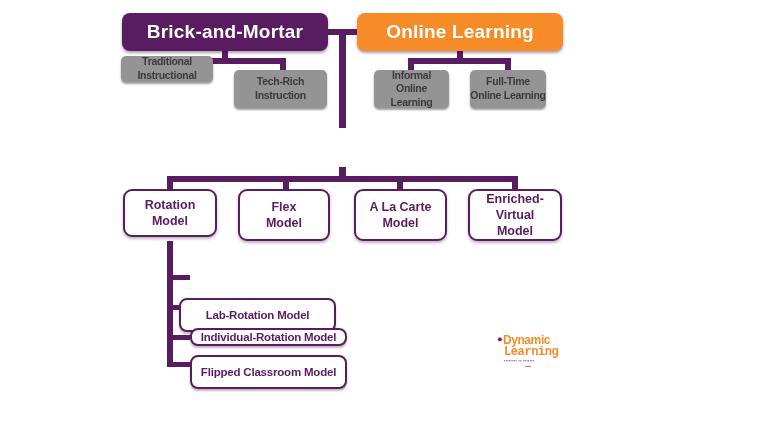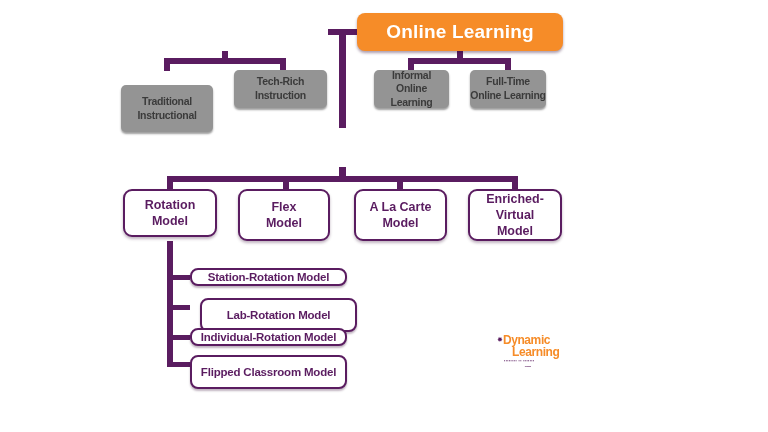--- a/index.html
+++ b/index.html
@@ -25,21 +25,21 @@
          color:var(--purple,#5a1c60);font-weight:700;font-size:12.5px;line-height:1.3;
          border-radius:9px;box-shadow:0 2px 3px rgba(50,10,50,.30);}
   .sub{background:#fff;border:2px solid var(--purple,#5a1c60);
        color:var(--purple,#5a1c60);font-weight:700;font-size:11.5px;letter-spacing:-.2px;
        border-radius:8px;box-shadow:0 2px 2px rgba(50,10,50,.30);}
   .logo{position:absolute;left:497px;top:334px;width:80px;line-height:1;}
   .logo-row{display:flex;align-items:flex-start;}
   .logo-icon{color:var(--purple,#5a1c60);font-size:7px;line-height:1;margin-top:2px;}
   .logo-word,.logo-line2{color:var(--orange,#f68c28);font-weight:700;font-size:12px;
         letter-spacing:-.4px;}
-  .logo-line2{margin-left:15px;margin-top:0;}
+  .logo-line2{margin-left:7px;margin-top:0;font-family:Liberation Mono, monospace;}
   .logo-tagline{color:var(--purple,#5a1c60);font-size:3.5px;margin-left:7px;margin-top:2px;
         letter-spacing:.4px;white-space:nowrap;}
   .logo-tagline2{color:var(--purple,#5a1c60);font-size:3px;margin-left:7px;margin-top:1px;
         width:48px;text-align:center;}
 </style>
 </head>
 <body>
 
 <div class="stage">
 
@@ -62,25 +62,28 @@
   <div class="line" style="left:283px;top:176px;width:6px;height:14px"></div>
   <div class="line" style="left:397px;top:176px;width:6px;height:14px"></div>
   <div class="line" style="left:512px;top:176px;width:6px;height:14px"></div>
 
   <div class="line" style="left:167px;top:241px;width:6px;height:126px"></div>
   <div class="line" style="left:170px;top:275px;width:20px;height:5px"></div>
   <div class="line" style="left:170px;top:305px;width:20px;height:5px"></div>
   <div class="line" style="left:170px;top:335px;width:20px;height:5px"></div>
   <div class="line" style="left:170px;top:362px;width:20px;height:5px"></div>
 
+  <div class="box hdr bm" style="left:122px;top:13px;width:206px;height:38px">
+    <span>Brick-and-Mortar</span>
+  </div>
   <div class="box hdr ol" style="left:357px;top:13px;width:206px;height:38px">
     <span>Online Learning</span>
   </div>
 
-  <div class="box gray" style="left:121px;top:85px;width:92px;height:47px">
+  <div class="box gray" style="left:121px;top:56px;width:92px;height:26px">
     <span>Traditional</span>
     <span>Instructional</span>
   </div>
   <div class="box gray" style="left:234px;top:70px;width:93px;height:38px">
     <span>Tech-Rich</span>
     <span>Instruction</span>
   </div>
   <div class="box gray" style="left:374px;top:70px;width:75px;height:38px">
     <span>Informal</span>
     <span>Online Learning</span>
@@ -102,24 +105,21 @@
   <div class="box model" style="left:354px;top:189px;width:93px;height:52px">
     <span>A La Carte</span>
     <span>Model</span>
   </div>
   <div class="box model" style="left:468px;top:189px;width:94px;height:52px">
     <span>Enriched-</span>
     <span>Virtual</span>
     <span>Model</span>
   </div>
 
-  <div class="box sub" style="left:190px;top:268px;width:157px;height:18px">
-    <span>Station-Rotation Model</span>
-  </div>
-  <div class="box sub" style="left:200px;top:298px;width:157px;height:34px">
+  <div class="box sub" style="left:179px;top:298px;width:157px;height:34px">
     <span>Lab-Rotation Model</span>
   </div>
   <div class="box sub" style="left:190px;top:328px;width:157px;height:18px">
     <span>Individual-Rotation Model</span>
   </div>
   <div class="box sub" style="left:190px;top:355px;width:157px;height:34px">
     <span>Flipped Classroom Model</span>
   </div>
 
   <div class="logo">

